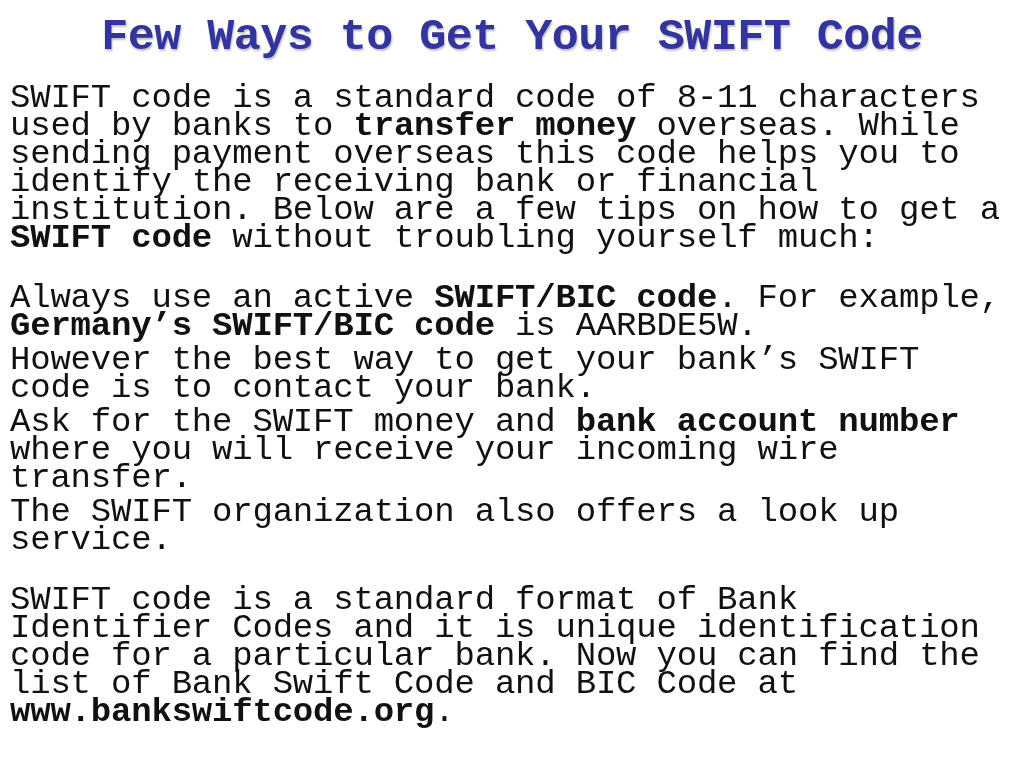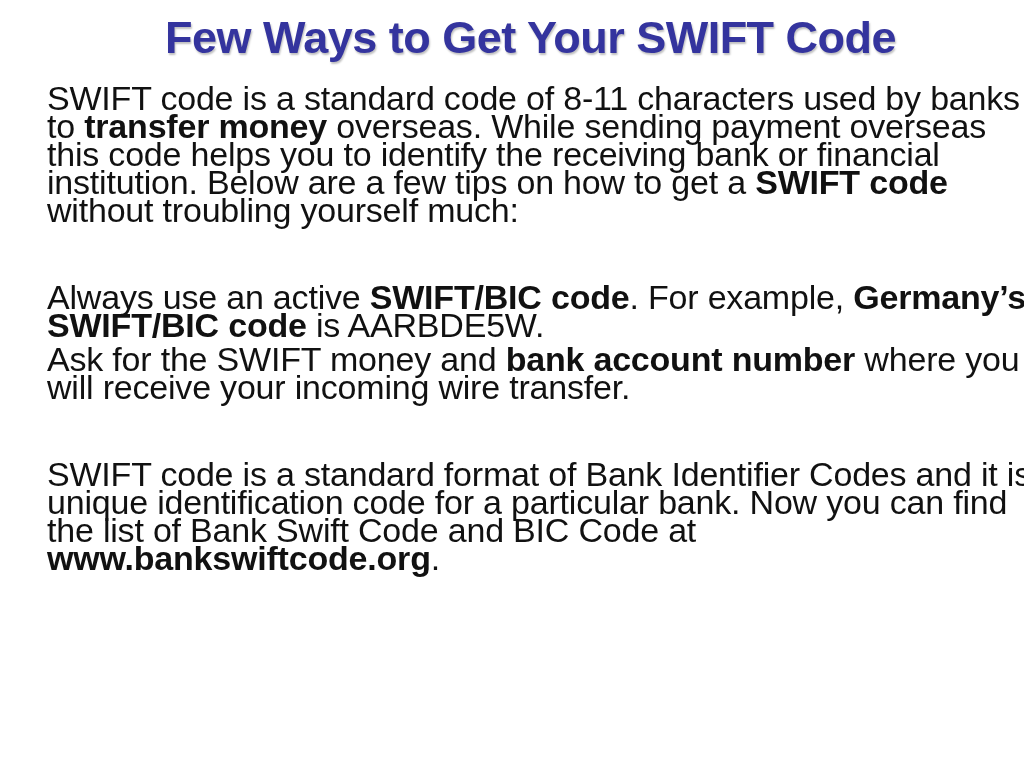--- a/index.html
+++ b/index.html
@@ -6,24 +6,23 @@
     margin: 0;
     padding: 0;
     background: #ffffff;
   }
   .slide {
     position: relative;
     width: 1024px;
     height: 768px;
     background: #ffffff;
     overflow: hidden;
-    font-family: Liberation Sans, sans-serif;
+    font-family: Liberation Mono, monospace;
     box-sizing: border-box;
     padding-top: 10px;
-    padding-left: 37px;
   }
   .title {
     margin: 0;
     height: 56px;
     line-height: 56px;
     text-align: center;
     font-size: 45px;
     font-weight: bold;
     letter-spacing: -0.5px;
     white-space: nowrap;
@@ -35,30 +34,32 @@
     width: 1008px;
     box-sizing: border-box;
     font-size: 34px;
     line-height: 28px;
     letter-spacing: -0.2px;
   }
   .body p {
     margin: 0 0 6px 0;
   }
   .body p.gap {
-    margin-top: 59px;
+    margin-top: 32px;
   }
   .body span.b {
     font-weight: bold;
   }
 </style>
 </head>
 <body>
 
 <div class="slide" style="background: rgb(255, 255, 255); color: rgb(17, 17, 17);">
   <h1 class="title" style="color: rgb(52, 52, 158);">Few Ways to Get Your SWIFT Code</h1>
   <div class="body" id="slide-body">
       <p><span>SWIFT code is a standard code of 8-11 characters used by banks to </span><span class="b">transfer money</span><span> overseas. While sending payment overseas this code helps you to identify the receiving bank or financial institution. Below are a few tips on how to get a </span><span class="b">SWIFT code</span><span> without troubling yourself much:</span></p>
       <p class="gap"><span>Always use an active </span><span class="b">SWIFT/BIC code</span><span>. For example, </span><span class="b">Germany’s SWIFT/BIC code</span><span> is AARBDE5W.</span></p>
+      <p><span>However the best way to get your bank’s SWIFT code is to contact your bank.</span></p>
       <p><span>Ask for the SWIFT money and </span><span class="b">bank account number</span><span> where you will receive your incoming wire transfer.</span></p>
+      <p><span>The SWIFT organization also offers a look up service.</span></p>
       <p class="gap"><span>SWIFT code is a standard format of Bank Identifier Codes and it is unique identification code for a particular bank. Now you can find the list of Bank Swift Code and BIC Code at </span><span class="b">www.bankswiftcode.org</span><span>.</span></p>
     </div>
 </div>
 
 </body></html>

